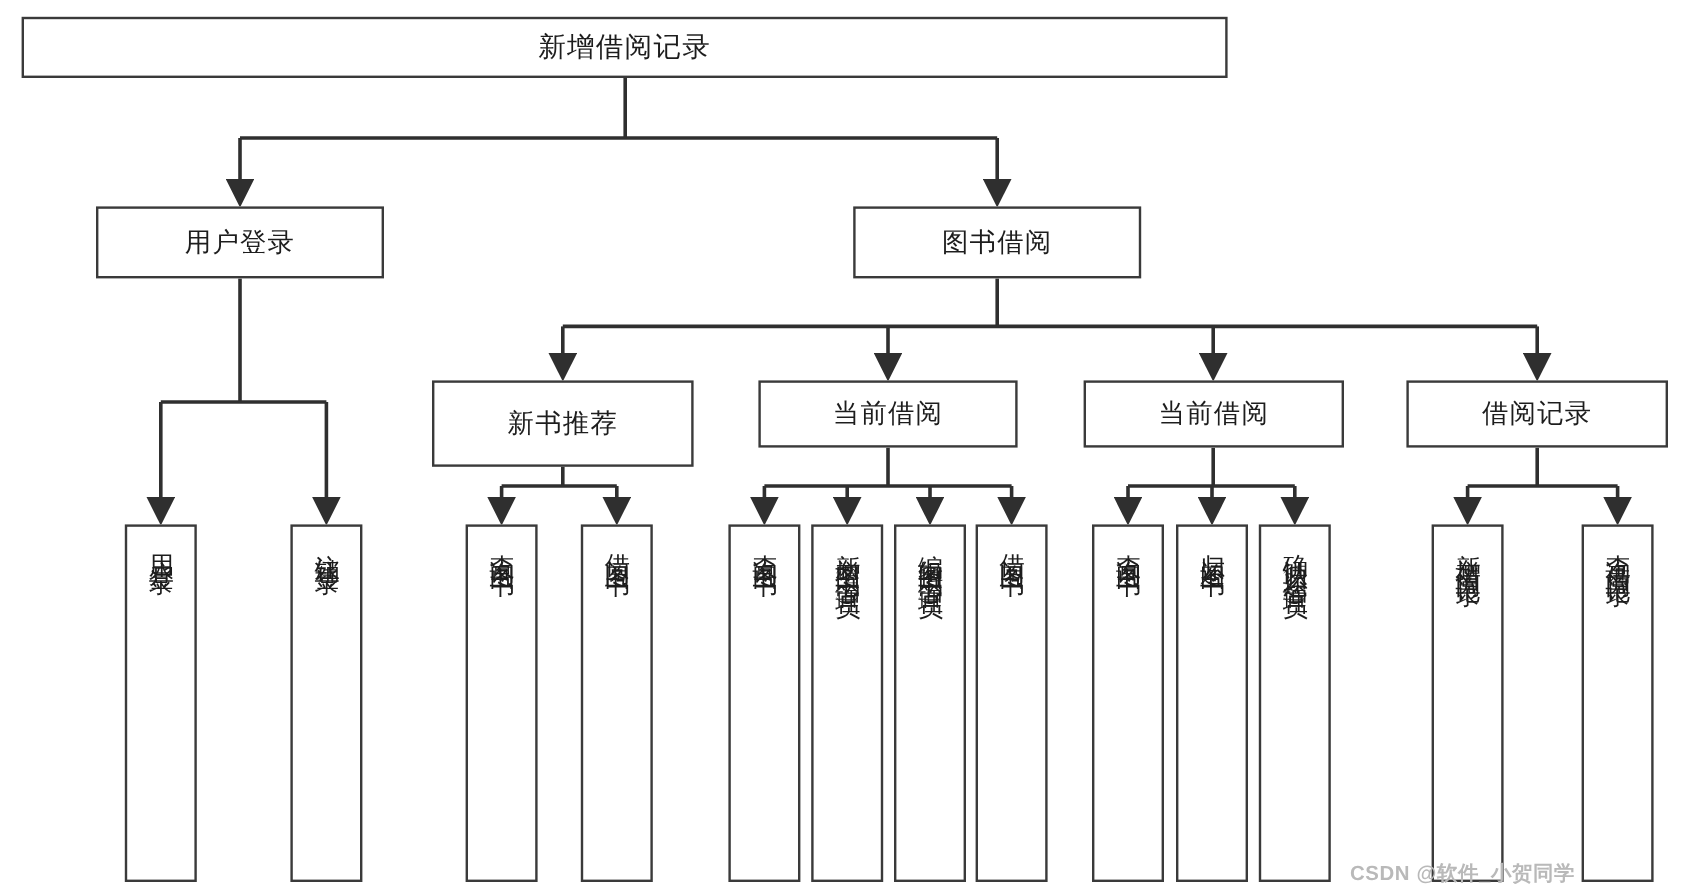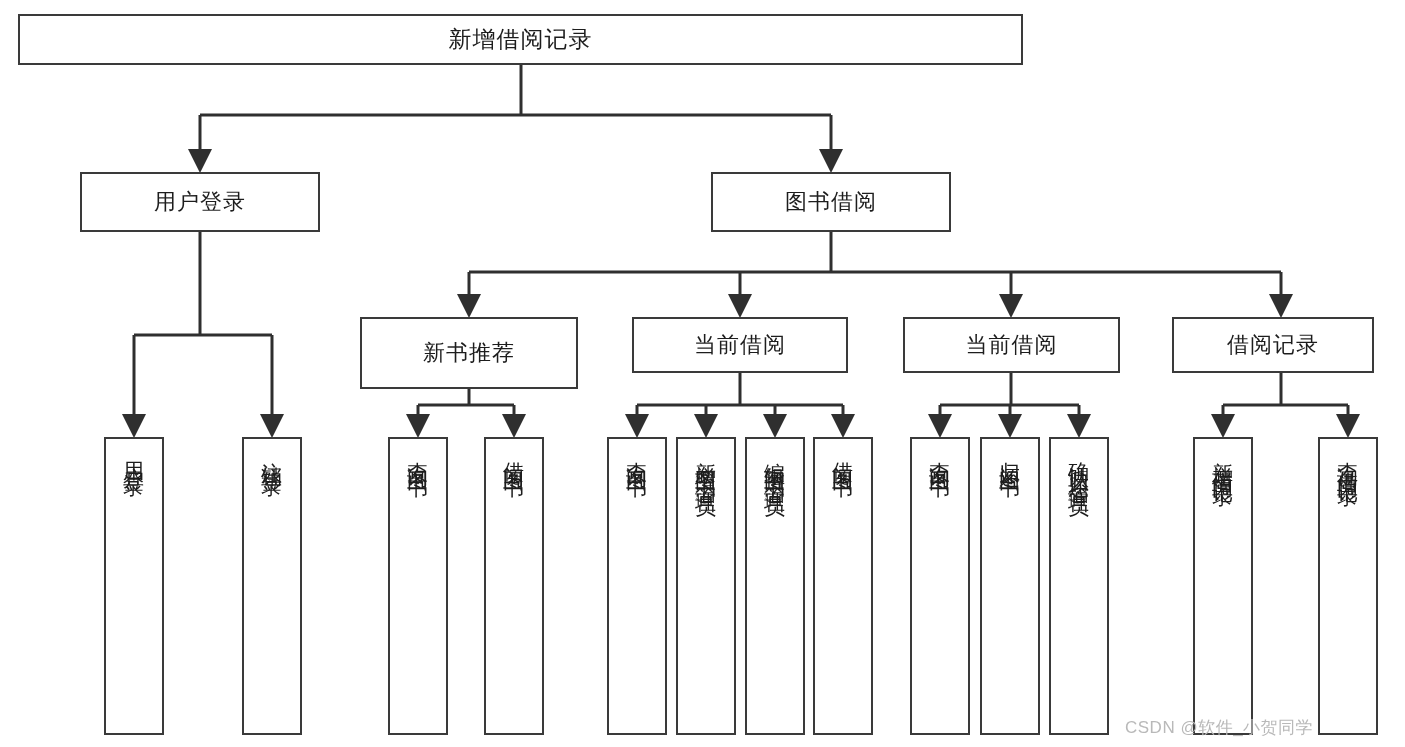--- a/index.html
+++ b/index.html
@@ -127,21 +127,21 @@
       </div>
       <div class="node h" style="left: 360px; top: 317px; width: 218px; height: 72px;">
         <span>新书推荐</span>
       </div>
       <div class="node h" style="left: 632px; top: 317px; width: 216px; height: 56px;">
         <span>当前借阅</span>
       </div>
       <div class="node h" style="left: 903px; top: 317px; width: 217px; height: 56px; align-items: center;">
         <span>当前借阅</span>
       </div>
-      <div class="node h" style="left: 1172px; top: 317px; width: 202px; height: 56px;">
+      <div class="node h" style="left: 1172px; top: 317px; width: 218px; height: 56px;">
         <span>借阅记录</span>
       </div>
       <div class="node v" style="left: 104px; top: 437px; width: 60px; height: 298px;">
         <span class="vtext">用户登录</span>
       </div>
       <div class="node v" style="left: 242px; top: 437px; width: 60px; height: 298px;">
         <span class="vtext">注销登录</span>
       </div>
       <div class="node v" style="left: 388px; top: 437px; width: 60px; height: 298px;">
         <span class="vtext">查询图书</span>
@@ -171,15 +171,15 @@
         <span class="vtext">确认归还（管理员）</span>
       </div>
       <div class="node v" style="left: 1193px; top: 437px; width: 60px; height: 298px;">
         <span class="vtext">新增借阅记录</span>
       </div>
       <div class="node v" style="left: 1318px; top: 437px; width: 60px; height: 298px;">
         <span class="vtext">查询借阅记录</span>
       </div>
     </div>
 
-  <div class="watermark" style="left: 1125px; top: 716px;">CSDN @软件_小贺同学</div>
+  <div class="watermark" style="left: 1125px; top: 716px; font-weight: bold;">CSDN @软件_小贺同学</div>
 
 </div>
 
 </body></html>

